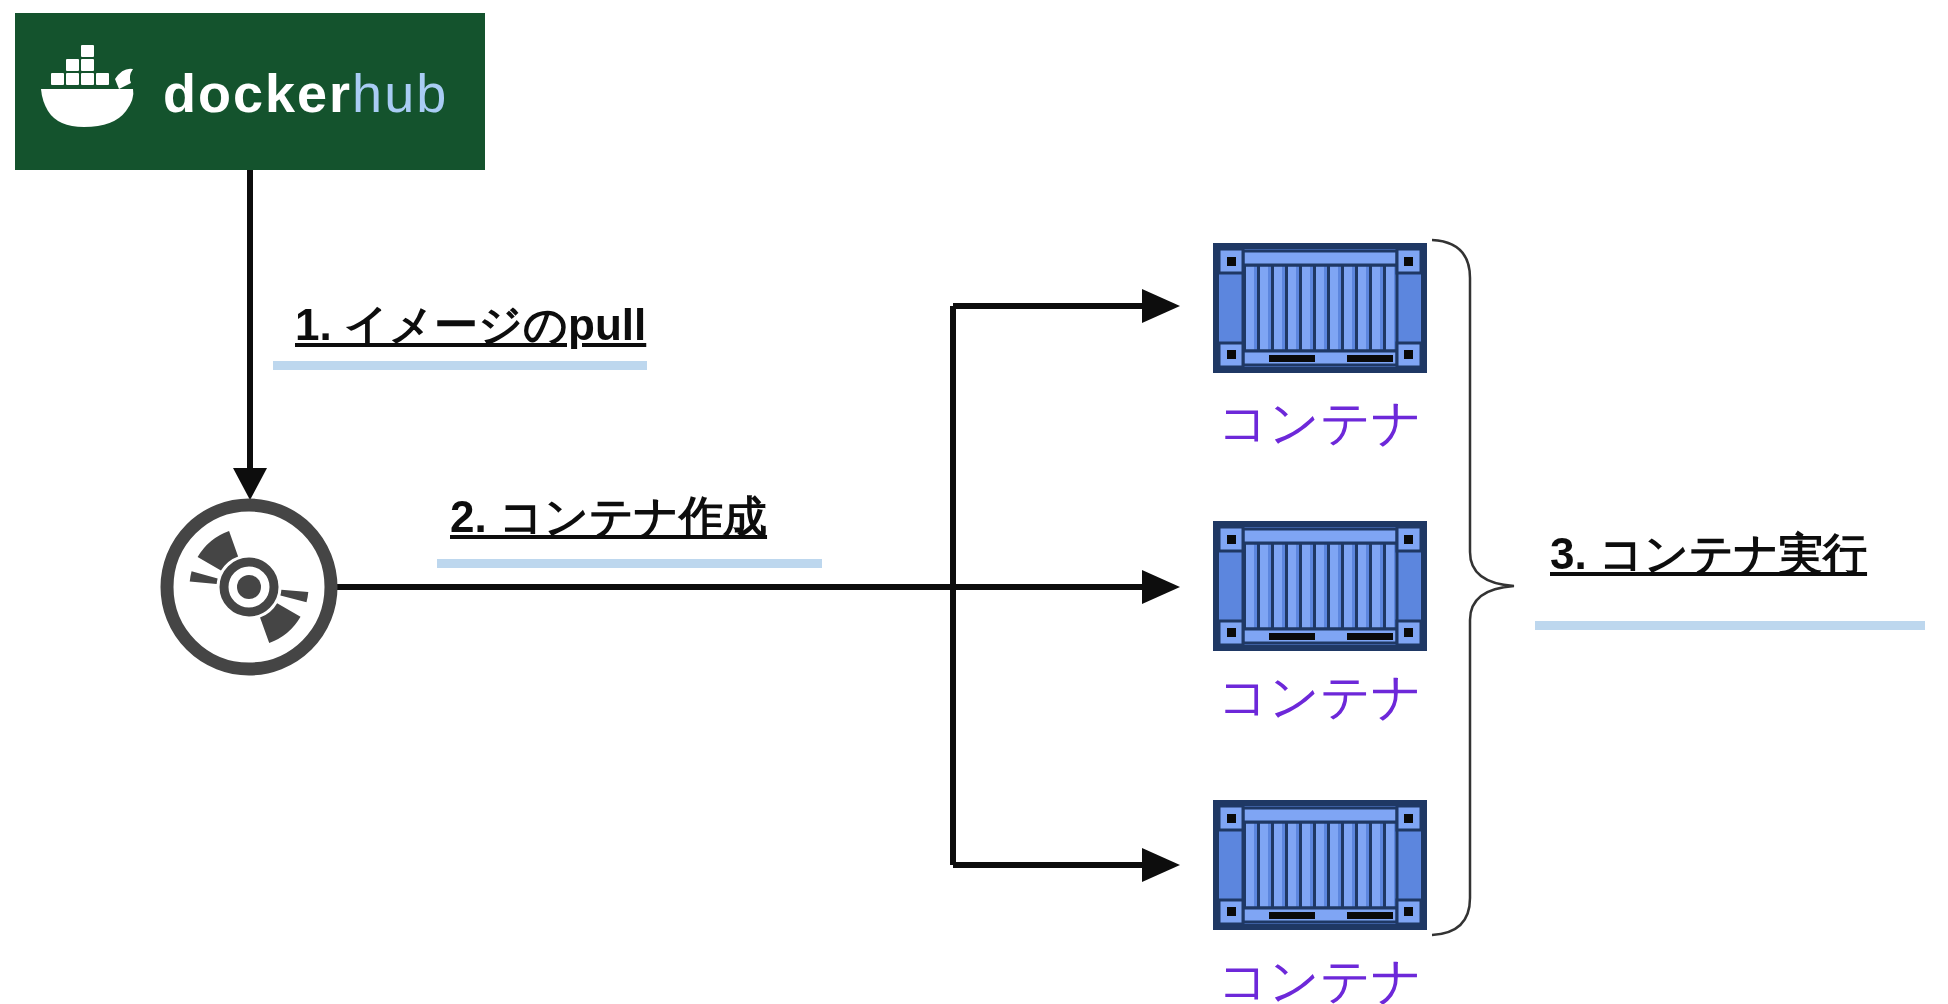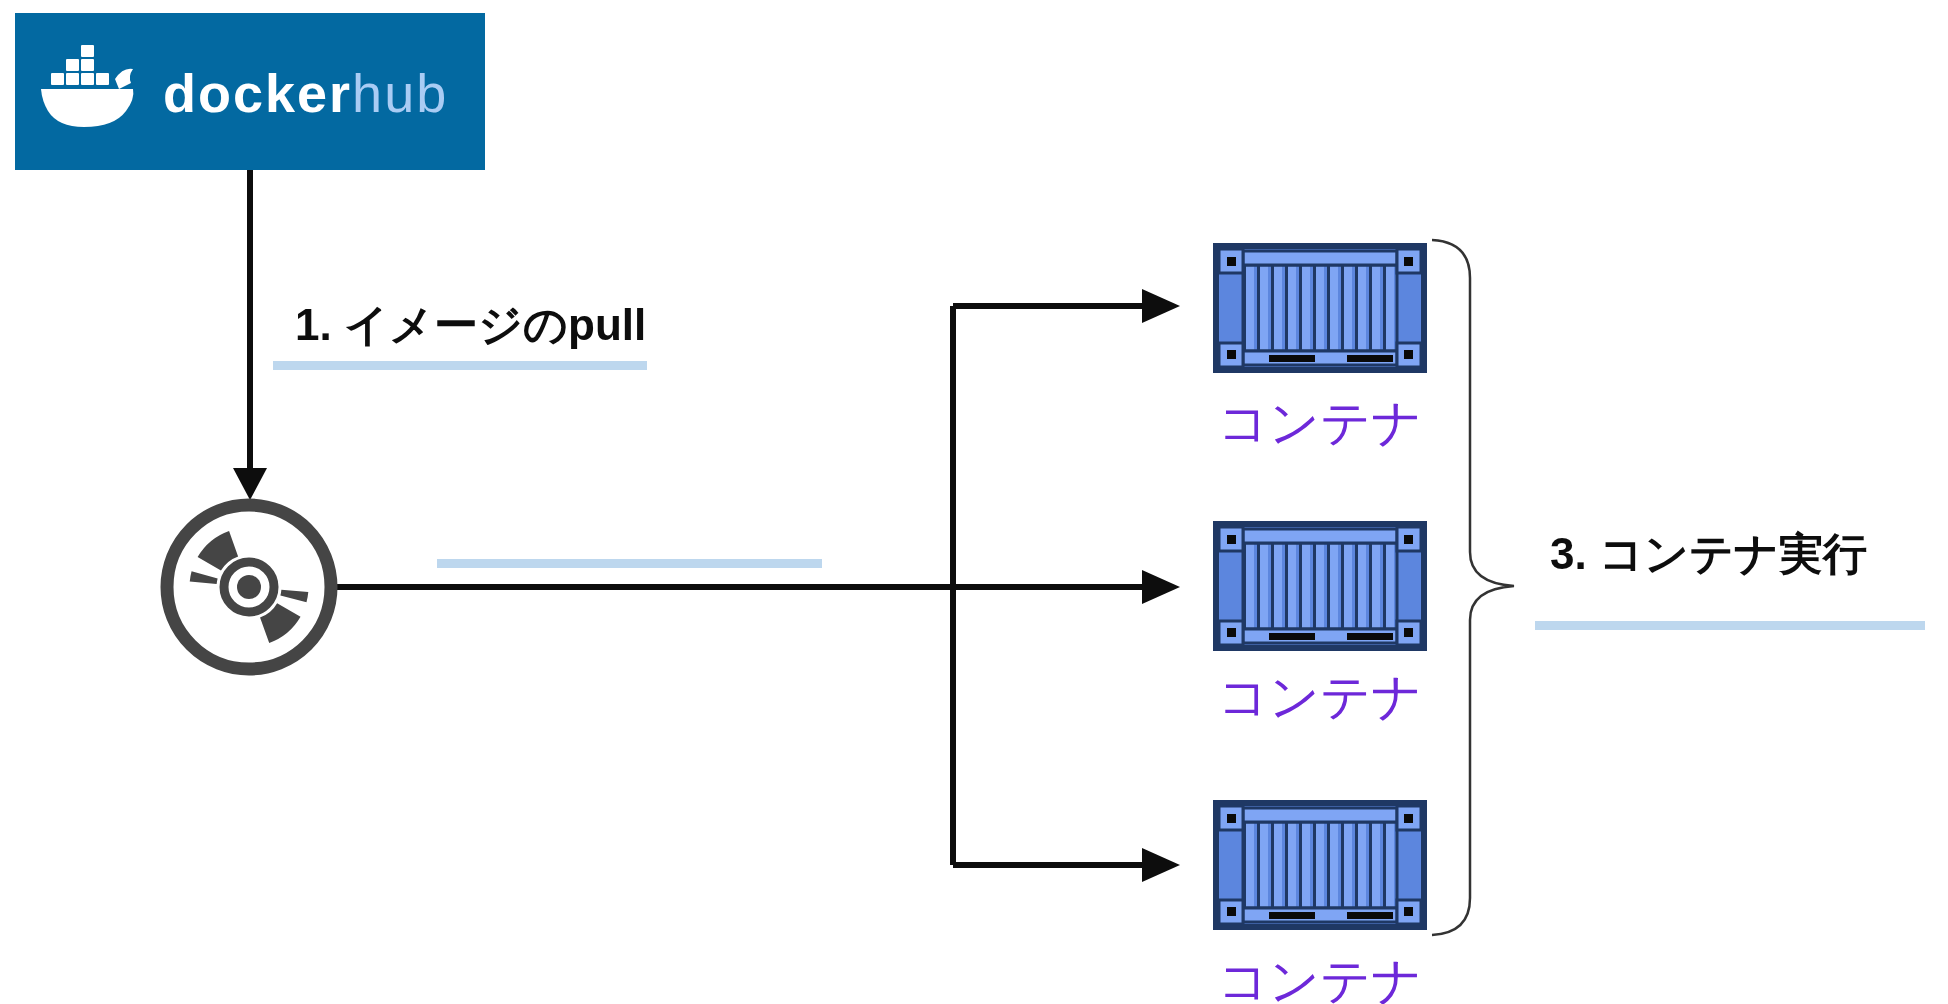--- a/index.html
+++ b/index.html
@@ -9,36 +9,36 @@
     background:#ffffff;
     font-family:"Liberation Sans","DejaVu Sans",sans-serif;
     overflow:hidden;
   }
   svg{display:block;}
   .overlay{position:absolute;left:0;top:0;}
 
   
   .logo-box{
     position:absolute;left:15px;top:13px;width:470px;height:157px;
-    background:#0369a1;
+    background:#14532d;
     display:flex;align-items:center;
   }
   .whale{position:absolute;left:22px;top:26px;}
   .wordmark{
     position:absolute;left:148px;top:40px;
     font-size:54px;font-weight:600;letter-spacing:2px;
     color:#ffffff;line-height:80px;white-space:nowrap;
   }
   .wordmark .hub{color:#A9CCF4;font-weight:500;}
 
   
   .step{
     position:absolute;
     font-size:44px;font-weight:700;color:#0d0d0d;
-    white-space:nowrap;line-height:1.1;
+    white-space:nowrap;line-height:1.1;text-decoration:underline;
   }
   .step1{left:295px;top:301px;}
   .step2{left:450px;top:493px;}
   .step3{left:1550px;top:530px;}
   .underline{position:absolute;height:9px;background:#BDD7EE;}
   .u1{left:273px;top:361px;width:374px;}
   .u2{left:437px;top:559px;width:385px;}
   .u3{left:1535px;top:621px;width:390px;}
 
   
@@ -125,20 +125,21 @@
         <path d="M78,40 q8,-12 18,-10 q-5,7 -2,14 l-12,6 z"></path>
         <path d="M4,50 h92 q2,10 -7,22 q-12,16 -42,16 q-26,0 -36,-16 q-6,-10 -7,-22 z"></path>
       </g>
     </svg>
     <div class="wordmark"><span>docker</span><span class="hub">hub</span></div>
   </div>
 
   <div class="step step1">1. イメージのpull</div>
   <div class="underline u1"></div>
 
+  <div class="step step2">2. コンテナ作成</div>
   <div class="underline u2"></div>
 
   <div class="step step3">3. コンテナ実行</div>
   <div class="underline u3"></div>
 
   <div class="plain-label c-label c-label-1">コンテナ</div>
   <div class="plain-label c-label c-label-2">コンテナ</div>
   <div class="plain-label c-label c-label-3">コンテナ</div>
 
 </div>

